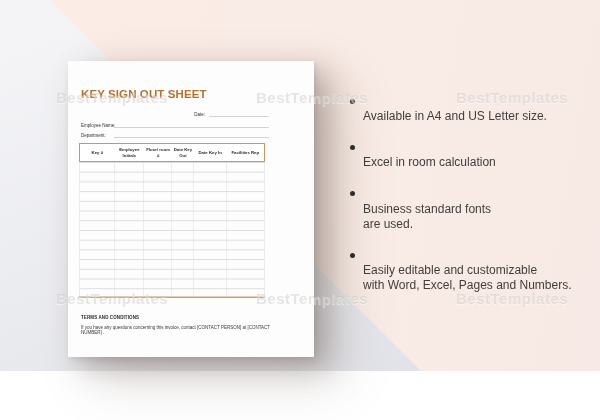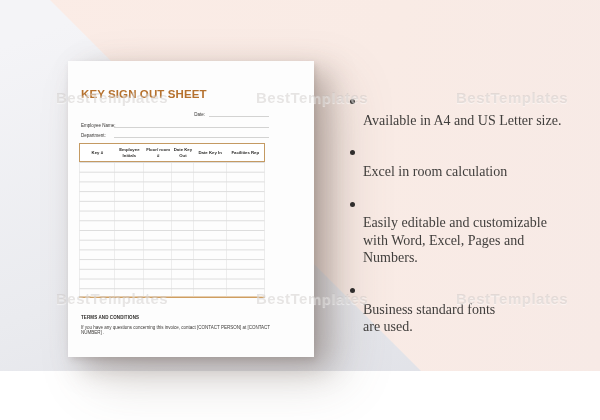--- a/index.html
+++ b/index.html
@@ -63,21 +63,21 @@
   .tcol:last-child { border-right:none; }
 
   .terms-h { position:absolute; left:26px; top:508px; font-size:9px;
     font-weight:bold; color:#2e2c2a; letter-spacing:.2px; }
   .terms-b { position:absolute; left:26px; top:527px; font-size:9px; color:#3a3836; }
 
   
   .features { position:absolute; left:349px; top:94px; width:225px; z-index:4;
     list-style:none; margin:0; padding:0; }
   .feature { position:relative; padding-left:14px; margin-bottom:16px;
-    font-size:14px; line-height:1.26; color:#403e3c; white-space:pre-line;font-family:Liberation Serif, serif; }
+    font-size:12px; line-height:1.26; color:#403e3c; white-space:pre-line; }
   .bullet-dot { position:absolute; left:1px; top:5px; width:5px; height:5px;
     border-radius:50%; background:#2f2d2c; }
 </style>
 </head>
 <body>
 
 <div class="stage">
 
   <div class="gray-diag"></div>
 
@@ -134,22 +134,22 @@
   </div>
 
   <ul class="features">
     <li class="feature">
       <span class="bullet-dot"></span><span>Available in A4 and US Letter size.</span>
     </li>
     <li class="feature">
       <span class="bullet-dot"></span><span>Excel in room calculation</span>
     </li>
     <li class="feature">
+      <span class="bullet-dot"></span><span>Business standard fonts
+are used.</span>
+    </li>
+    <li class="feature">
       <span class="bullet-dot"></span><span>Easily editable and customizable
 with Word, Excel, Pages and Numbers.</span>
-    </li>
-    <li class="feature">
-      <span class="bullet-dot"></span><span>Business standard fonts
-are used.</span>
     </li>
   </ul>
 
 </div>
 
 </body></html>

